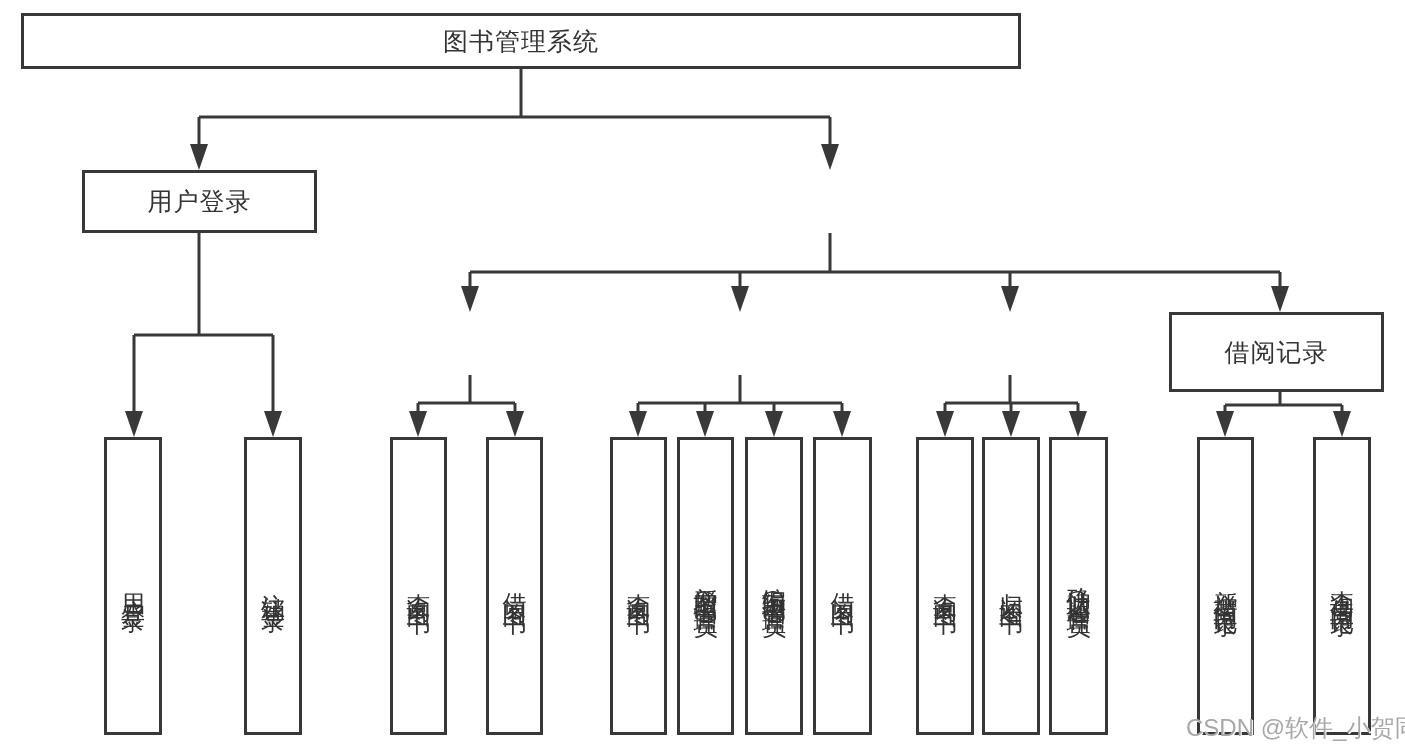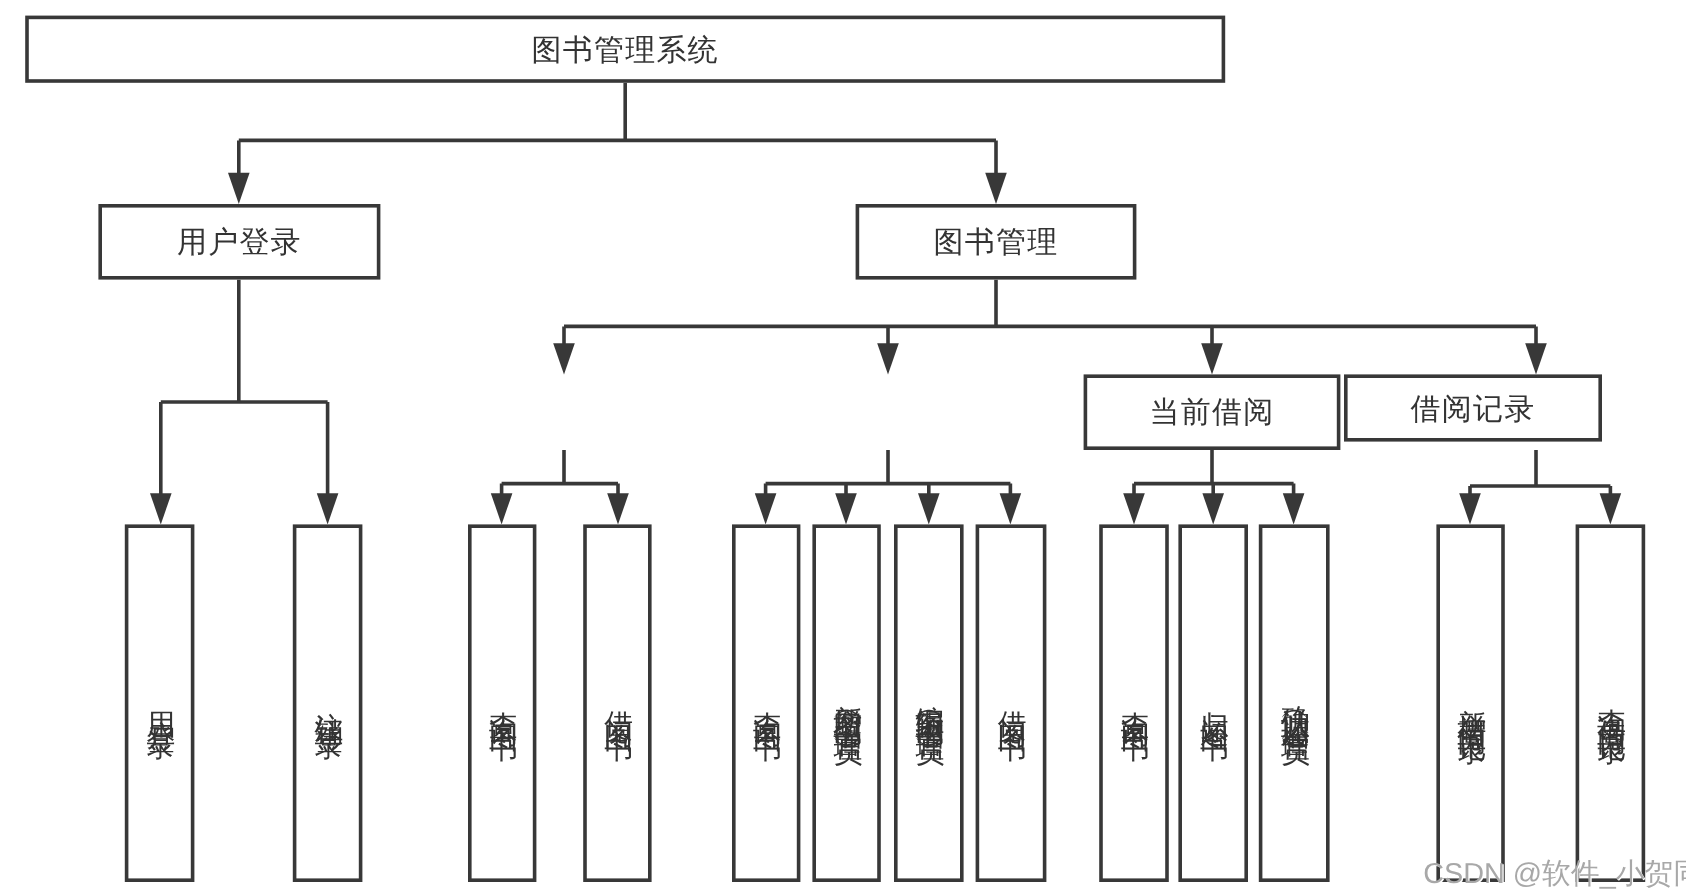--- a/index.html
+++ b/index.html
@@ -126,28 +126,22 @@
     </g>
   </svg>
 
   <div class="hbox" style="left:21px; top:13px; width:1000px; height:56px;">
     <span>图书管理系统</span>
   </div>
 
   <div class="hbox" style="left:82px; top:170px; width:235px; height:63px;">
     <span>用户登录</span>
   </div>
-  <div class="hbox" style="left:713px; top:170px; width:234px; height:63px;">
-    <span>图书管理</span>
-  </div>
 
-  <div class="hbox" style="left:903px; top:312px; width:214px; height:63px;">
-    <span>当前借阅</span>
-  </div>
-  <div class="hbox" style="left:1120px; top:312px; width:215px; height:56px;">
+  <div class="hbox" style="left:1169px; top:312px; width:215px; height:80px;">
     <span>借阅记录</span>
   </div>
 
   <div class="vbox" style="left:104px; width:58px;">
     <span class="vtext">用户登录</span>
   </div>
   <div class="vbox" style="left:244px; width:58px;">
     <span class="vtext">注销登录</span>
   </div>
 

